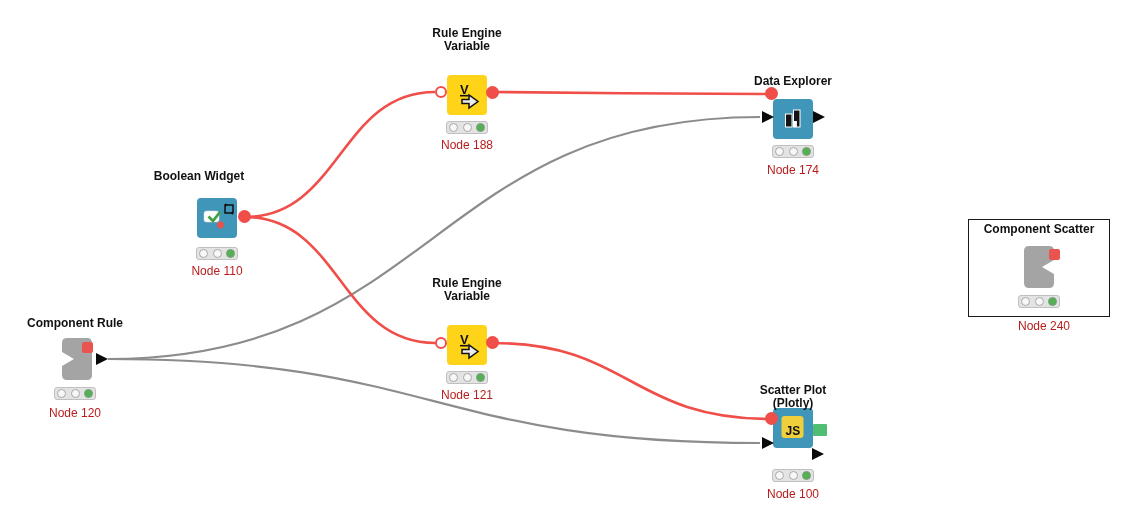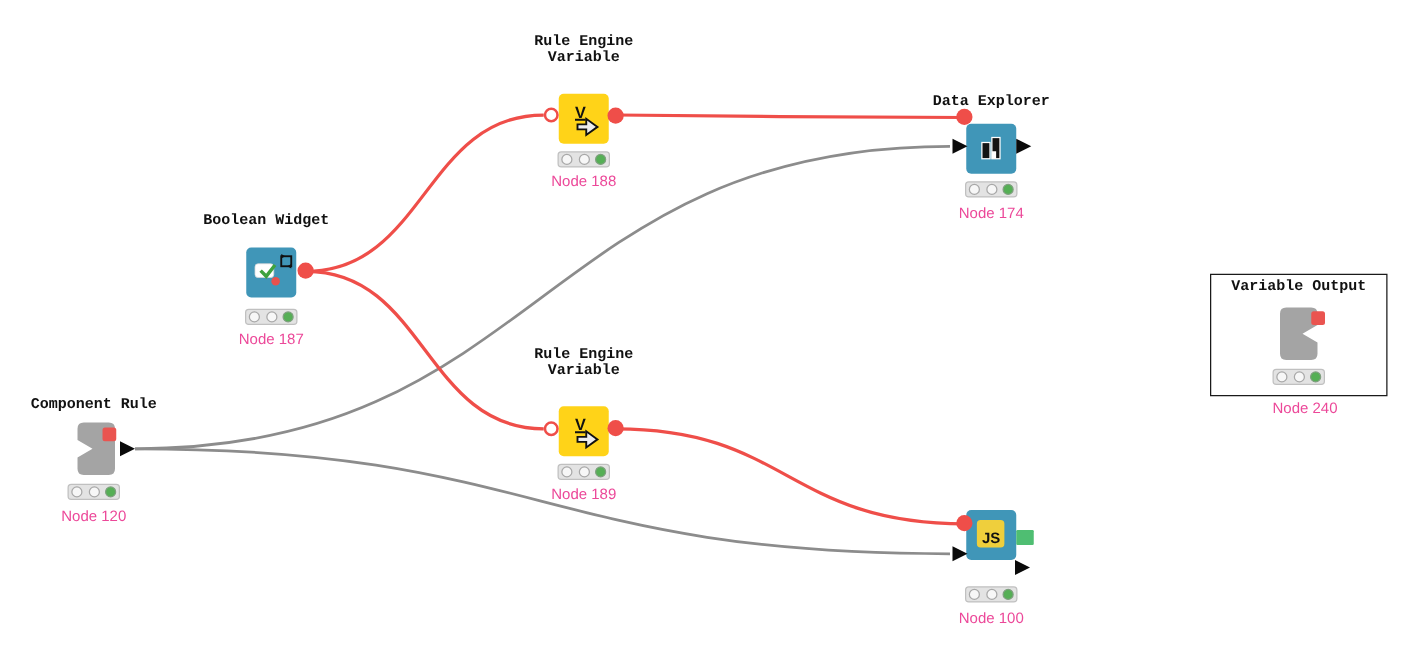--- a/index.html
+++ b/index.html
@@ -3,23 +3,23 @@
 <meta charset="utf-8">
 <style>
   html,body{margin:0;padding:0;background:#fff;}
   #canvas{position:relative;width:1125px;height:523px;background:#ffffff;overflow:hidden;
           font-family:"Liberation Sans",sans-serif;}
   #wires{position:absolute;left:0;top:0;z-index:1;}
   #wires path{fill:none;}
   .conn-red{stroke-width:2.6px;}
   .conn-gray{stroke-width:2.2px;}
   .node-title{position:absolute;z-index:4;width:150px;text-align:center;
-              font-size:12px;line-height:13px;font-weight:700;color:#111;white-space:pre-line;font-family:Liberation Mono, monospace;}
+              font-size:12px;line-height:13px;font-weight:700;color:#111;white-space:pre-line;}
   .node-label{position:absolute;z-index:4;width:150px;text-align:center;
-              font-size:12px;line-height:13px;font-weight:400;color:#ec4899;}
+              font-size:12px;line-height:13px;font-weight:400;color:#b91c1c;}
   .node-body{position:absolute;z-index:3;width:40px;height:40px;border-radius:4px;}
   .blue{background:#4096b8;}
   .yellow{background:#ffd318;}
   .traffic-light{position:absolute;z-index:3;width:42px;height:13px;background:#e3e3e3;
                  border:1px solid #c0c0c0;border-radius:3px;display:flex;align-items:center;
                  justify-content:space-between;padding:0 2px;box-sizing:border-box;}
   .tl-dot{width:9px;height:9px;border-radius:50%;background:#f7f7f7;border:1px solid #a8a8a8;box-sizing:border-box;}
   .tl-dot.on{background:#55af55;border-color:#7f9f7f;}
   .port-tri{position:absolute;z-index:5;width:0;height:0;border-top:6px solid transparent;
             border-bottom:6px solid transparent;border-left:12px solid #0a0a0a;}
@@ -38,37 +38,37 @@
 
   <svg id="wires" width="1125" height="523">
     <path class="conn-gray" d="M108,359 C433,359 433,117 760,117" stroke="#8c8c8c"></path>
     <path class="conn-gray" d="M108,359 C433,359 433,443 760,443" stroke="#8c8c8c"></path>
     <path class="conn-red" d="M245,217 C340,217 340,92 435,92" stroke="#ef4e49"></path>
     <path class="conn-red" d="M245,217 C340,217 340,343 435,343" stroke="#ef4e49"></path>
     <path class="conn-red" d="M493,92 C600,93 660,94 772,94" stroke="#ef4e49"></path>
     <path class="conn-red" d="M493,343 C630,343 630,419 772,419" stroke="#ef4e49"></path>
   </svg>
 
-  <div class="node-title" style="left:138px;top:170px">Boolean Widget</div>
+  <div class="node-title" style="left:124px;top:170px">Boolean Widget</div>
   <div class="node-body blue" style="left:197px;top:198px">
     <svg width="40" height="40">
       <rect x="7" y="13" width="15" height="11" rx="2.5" fill="#ffffff" stroke="#d8d8d8" stroke-width="0.6"></rect>
       <path d="M11.5,18.5 l4.5,4.5 l7,-9" stroke="#3fa23f" stroke-width="2.8" fill="none"></path>
       <circle cx="23.5" cy="27" r="3.4" fill="#e8514d"></circle>
       <rect x="28" y="7" width="8" height="8" fill="none" stroke="#111" stroke-width="1.5"></rect>
       <path d="M28,5.2 l3.2,1.8 -3.2,1.8 z" fill="#111"></path>
       <path d="M36,16.8 l-3.2,-1.8 3.2,-1.8 z" fill="#111"></path>
     </svg>
   </div>
   <div class="traffic-light" style="left:196px;top:247px">
     <span class="tl-dot"></span>
     <span class="tl-dot"></span>
     <span class="tl-dot on"></span>
   </div>
-  <div class="node-label" style="left:142px;top:265px">Node 187</div>
+  <div class="node-label" style="left:142px;top:265px">Node 110</div>
   <div class="port-circle" style="left:238px;top:210px"></div>
 
   <div class="node-title" style="left:392px;top:27px">Rule Engine
 Variable</div>
   <div class="node-body yellow" style="left:447px;top:75px">
     <svg width="40" height="40">
       <text x="13" y="19" font-size="13" font-weight="bold" fill="#111" font-family="Liberation Sans, sans-serif">V</text>
       <path d="M13,20.7 h8.5" stroke="#111" stroke-width="1.6"></path>
       <path d="M15,24.5 h7 v-4.5 l9,6.5 -9,6.5 v-4.5 h-7 z" fill="#ececec" stroke="#111" stroke-width="1.5"></path>
     </svg>
@@ -89,21 +89,21 @@
       <text x="13" y="19" font-size="13" font-weight="bold" fill="#111" font-family="Liberation Sans, sans-serif">V</text>
       <path d="M13,20.7 h8.5" stroke="#111" stroke-width="1.6"></path>
       <path d="M15,24.5 h7 v-4.5 l9,6.5 -9,6.5 v-4.5 h-7 z" fill="#ececec" stroke="#111" stroke-width="1.5"></path>
     </svg>
   </div>
   <div class="traffic-light" style="left:446px;top:371px">
     <span class="tl-dot"></span>
     <span class="tl-dot"></span>
     <span class="tl-dot on"></span>
   </div>
-  <div class="node-label" style="left:392px;top:389px">Node 189</div>
+  <div class="node-label" style="left:392px;top:389px">Node 121</div>
   <div class="port-circle-hollow" style="left:435px;top:337px"></div>
   <div class="port-circle" style="left:486px;top:336px"></div>
 
   <div class="node-title" style="left:718px;top:75px">Data Explorer</div>
   <div class="node-body blue" style="left:773px;top:99px">
     <svg width="40" height="40">
       <rect x="12.5" y="15" width="6.5" height="13" fill="#141414" stroke="#ffffff" stroke-width="1"></rect>
       <rect x="20.5" y="11" width="6.5" height="17" fill="#141414" stroke="#ffffff" stroke-width="1"></rect>
       <rect x="20.5" y="22" width="3.4" height="6" fill="#ffffff"></rect>
     </svg>
@@ -111,20 +111,22 @@
   <div class="traffic-light" style="left:772px;top:145px">
     <span class="tl-dot"></span>
     <span class="tl-dot"></span>
     <span class="tl-dot on"></span>
   </div>
   <div class="node-label" style="left:718px;top:164px">Node 174</div>
   <div class="port-circle" style="left:765px;top:87px"></div>
   <div class="port-tri" style="left:762px;top:111px"></div>
   <div class="port-tri" style="left:813px;top:111px"></div>
 
+  <div class="node-title" style="left:718px;top:384px">Scatter Plot
+(Plotly)</div>
   <div class="node-body blue" style="left:773px;top:408px">
     <svg width="40" height="40">
       <rect x="8.5" y="8" width="22" height="22" rx="3" fill="#efcf3c"></rect>
       <text x="12.5" y="26.5" font-size="12" font-weight="bold" fill="#111" font-family="Liberation Sans, sans-serif">JS</text>
     </svg>
   </div>
   <div class="traffic-light" style="left:772px;top:469px">
     <span class="tl-dot"></span>
     <span class="tl-dot"></span>
     <span class="tl-dot on"></span>
@@ -144,21 +146,21 @@
   <div class="traffic-light" style="left:54px;top:387px">
     <span class="tl-dot"></span>
     <span class="tl-dot"></span>
     <span class="tl-dot on"></span>
   </div>
   <div class="node-label" style="left:0px;top:407px">Node 120</div>
   <div class="port-red-square" style="left:82px;top:342px"></div>
   <div class="port-tri" style="left:96px;top:353px"></div>
 
   <div class="annotation-box" style="left:968px;top:219px;width:142px;height:98px"></div>
-  <div class="node-title" style="left:964px;top:223px">Variable Output</div>
+  <div class="node-title" style="left:964px;top:223px">Component Scatter</div>
   <div class="component-shape" style="left:1021px;top:245px">
     <svg width="40" height="44">
       <path d="M8,1 H28 Q33,1 33,6 V15 L21,22 33,29 V38 Q33,43 28,43 H8 Q3,43 3,38 V6 Q3,1 8,1 Z" fill="#a4a4a4"></path>
     </svg>
   </div>
   <div class="traffic-light" style="left:1018px;top:295px">
     <span class="tl-dot"></span>
     <span class="tl-dot"></span>
     <span class="tl-dot on"></span>
   </div>

